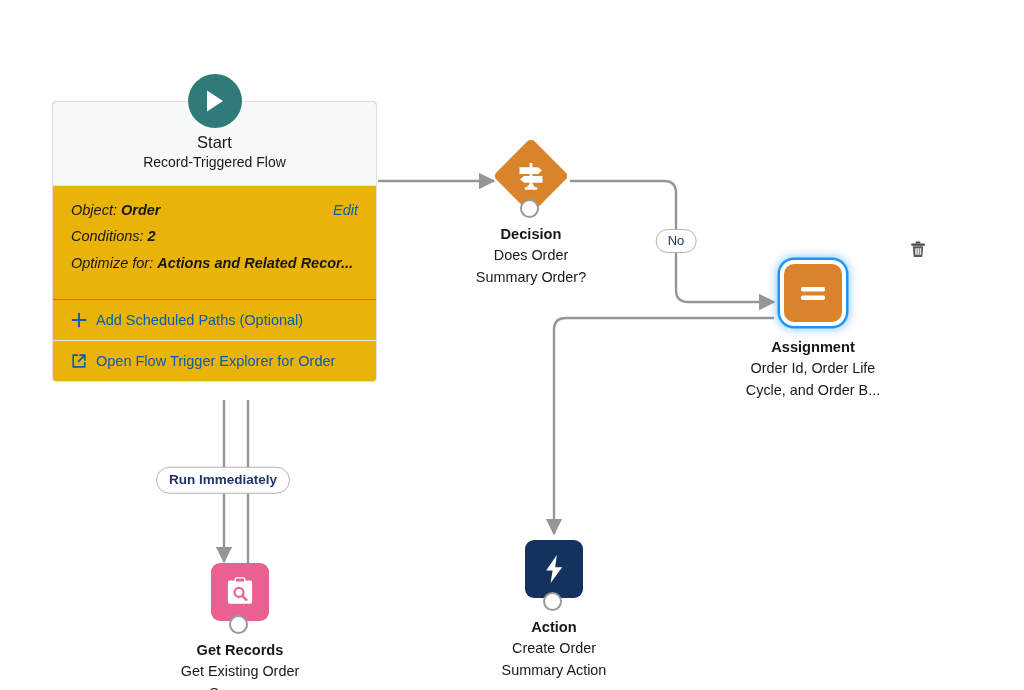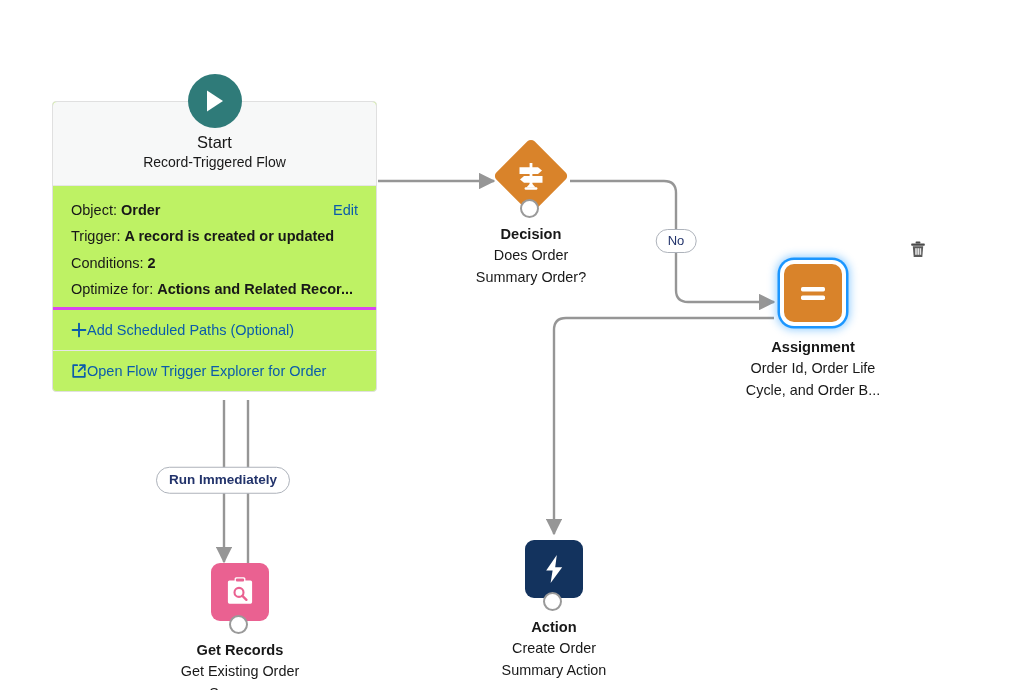--- a/index.html
+++ b/index.html
@@ -34,21 +34,21 @@
   }
 
   
   .start-panel {
     position: absolute;
     left: 52px;
     top: 101px;
     width: 325px;
     border: 1px solid #e0e0e0;
     border-radius: 4px;
-    background: #bef264;
+    background: #eab308;
     box-sizing: border-box;
   }
   .start-head {
     background: #f7f8f8;
     border-bottom: 1px solid #e6e6e6;
     padding: 30px 10px 13px;
     text-align: center;
     border-radius: 4px 4px 0 0;
   }
   .start-title {
@@ -71,22 +71,23 @@
     height: 54px;
     border-radius: 50%;
     background: #2f7b79;
     display: flex;
     align-items: center;
     justify-content: center;
   }
   .play-btn svg { display: block; }
 
   .start-details {
-    padding: 11px 18px 4px 18px;
-    border-bottom: 3px solid #d946ef;
+    padding: 11px 18px 23px 18px;
+    border-bottom: 1px solid #d946ef;
+    font-style: italic;
   }
   .detail-row {
     font-size: 14.5px;
     color: #181818;
     line-height: 1.0;
     padding: 6px 0;
     position: relative;
     white-space: nowrap;
   }
   .detail-row .val { font-weight: bold; }
@@ -96,20 +97,21 @@
     top: 6px;
     color: #0b5cab;
     font-size: 14.5px;
     text-decoration: none;
     cursor: pointer;
   }
 
   .start-action {
     display: flex;
     align-items: center;
+    gap: 9px;
     padding: 12px 18px;
     border-bottom: 1px solid #e6e6e6;
     cursor: pointer;
   }
   .start-action:last-child { border-bottom: none; }
   .start-action .lbl {
     color: #0b5cab;
     font-size: 14.5px;
   }
   .ico { display: flex; align-items: center; justify-content: center; }
@@ -265,24 +267,20 @@
       <div class="start-sub">Record-Triggered Flow</div>
     </div>
 
     <div class="start-details">
       <div class="detail-row">
         <span>Object:</span>
         <span class="val">Order</span>
         <a class="edit-link">Edit</a>
       </div>
       <div class="detail-row">
-        <span>Trigger:</span>
-        <span class="val">A record is created or updated</span>
-      </div>
-      <div class="detail-row">
         <span>Conditions:</span>
         <span class="val">2</span>
       </div>
       <div class="detail-row">
         <span>Optimize for:</span>
         <span class="val">Actions and Related Recor...</span>
       </div>
     </div>
 
     <div class="start-action">

